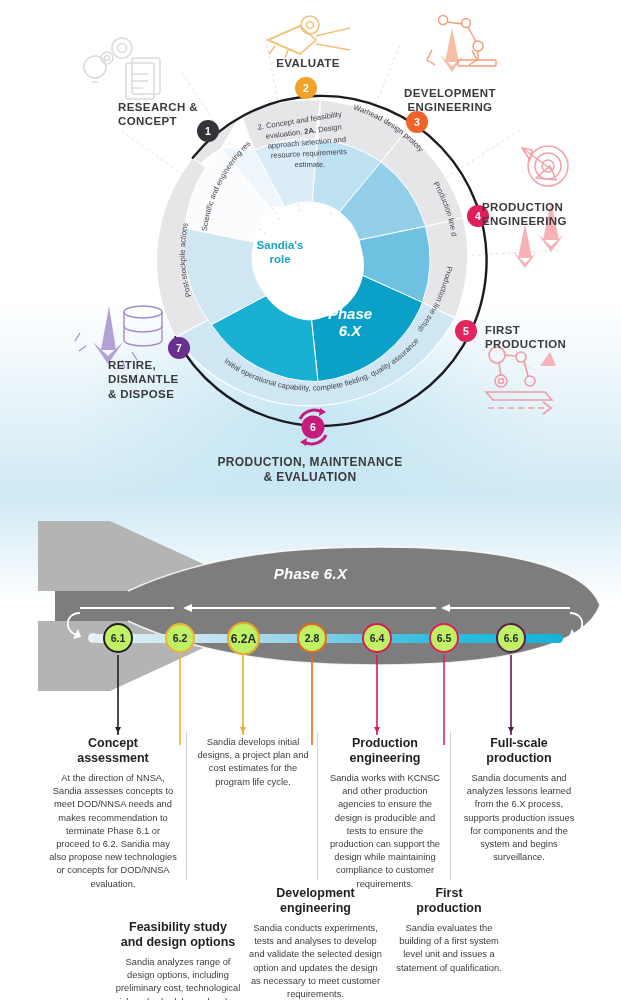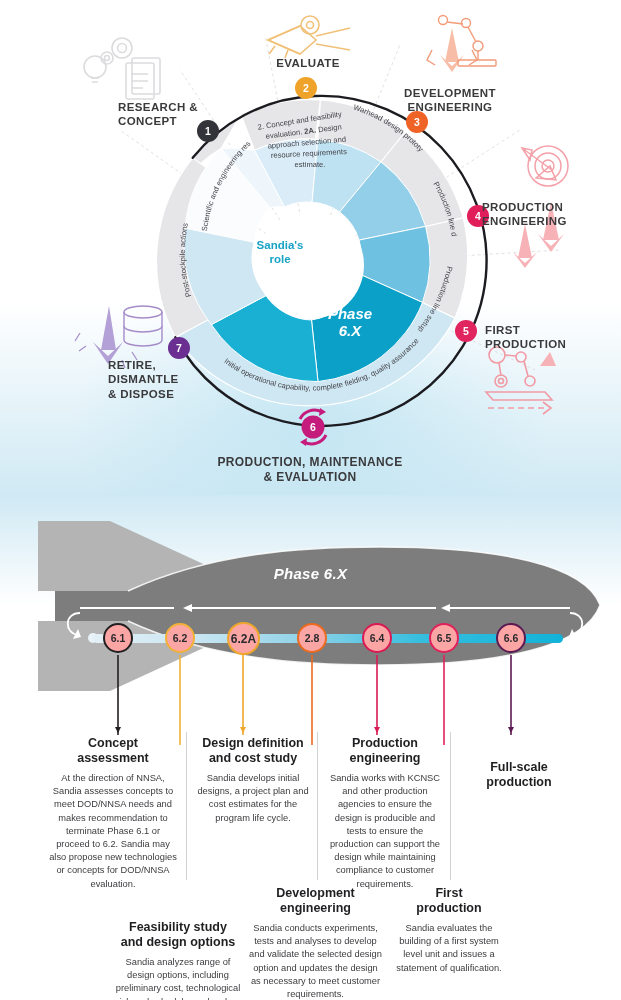--- a/index.html
+++ b/index.html
@@ -80,21 +80,21 @@
   .phase-sub {
     position: absolute; left: 0; top: 92px; width: 621px;
     text-align: center; color: #eceef0;
     font-size: 10.5px;
   }
 
   .milestone {
     position: absolute;
     width: 30px; height: 30px;
     border-radius: 50%;
-    background: #fca5a5;
+    background: #bef264;
     border: 2.5px solid #222;
     display: flex; align-items: center; justify-content: center;
     font-size: 10.5px; font-weight: bold; color: #2a2a2e;
   }
 
   
   .tcard { position: absolute; text-align: center; }
   .tcard .tt {
     font-size: 12.5px; font-weight: bold; color: #1f1f22;
     line-height: 1.2; margin-bottom: 6px;
@@ -407,34 +407,33 @@
   <div class="divider" style="left:317px; top:732px; height:148px;"></div>
   <div class="divider" style="left:450px; top:732px; height:148px;"></div>
 
   <div class="tcard" style="left:48px; top:736px; width:130px;">
     <div class="tt" style="white-space:pre-line;">Concept
 assessment</div>
     <div class="tb">At the direction of NNSA, Sandia assesses concepts to meet DOD/NNSA needs and makes recommendation to terminate Phase 6.1 or proceed to 6.2. Sandia may also propose new technologies or concepts for DOD/NNSA evaluation.</div>
   </div>
 
   <div class="tcard" style="left:194px; top:736px; width:118px;">
-    <div class="tt" style="white-space:pre-line;">Design definition
-and cost study</div>
     <div class="tb">Sandia develops initial designs, a project plan and cost estimates for the program life cycle.</div>
   </div>
 
   <div class="tcard" style="left:325px; top:736px; width:120px;">
     <div class="tt" style="white-space:pre-line;">Production
 engineering</div>
     <div class="tb">Sandia works with KCNSC and other production agencies to ensure the design is producible and tests to ensure the production can support the design while maintaining compliance to customer requirements.</div>
   </div>
 
   <div class="tcard" style="left:458px; top:736px; width:122px;">
-    <div class="tt" style="white-space:pre-line;margin-top:24px;">Full-scale
+    <div class="tt" style="white-space:pre-line;">Full-scale
 production</div>
+    <div class="tb">Sandia documents and analyzes lessons learned from the 6.X process, supports production issues for components and the system and begins surveillance.</div>
   </div>
 
   <div class="tcard" style="left:112px; top:886px; width:132px;">
     <div class="tt" style="white-space:pre-line;margin-top:34px;">Feasibility study
 and design options</div>
     <div class="tb">Sandia analyzes range of design options, including preliminary cost, technological risk and schedule, and makes recommendations.</div>
   </div>
 
   <div class="tcard" style="left:248px; top:886px; width:135px;">
     <div class="tt" style="white-space:pre-line;">Development

